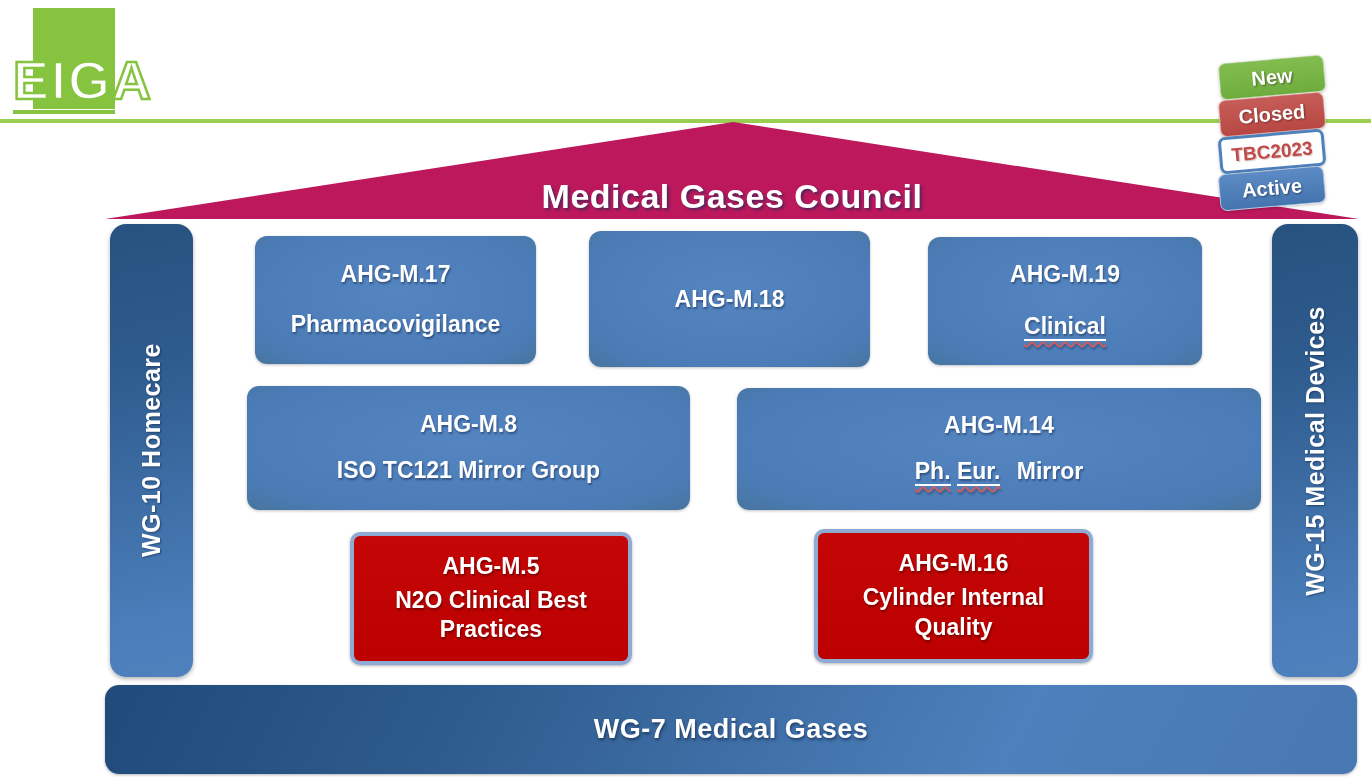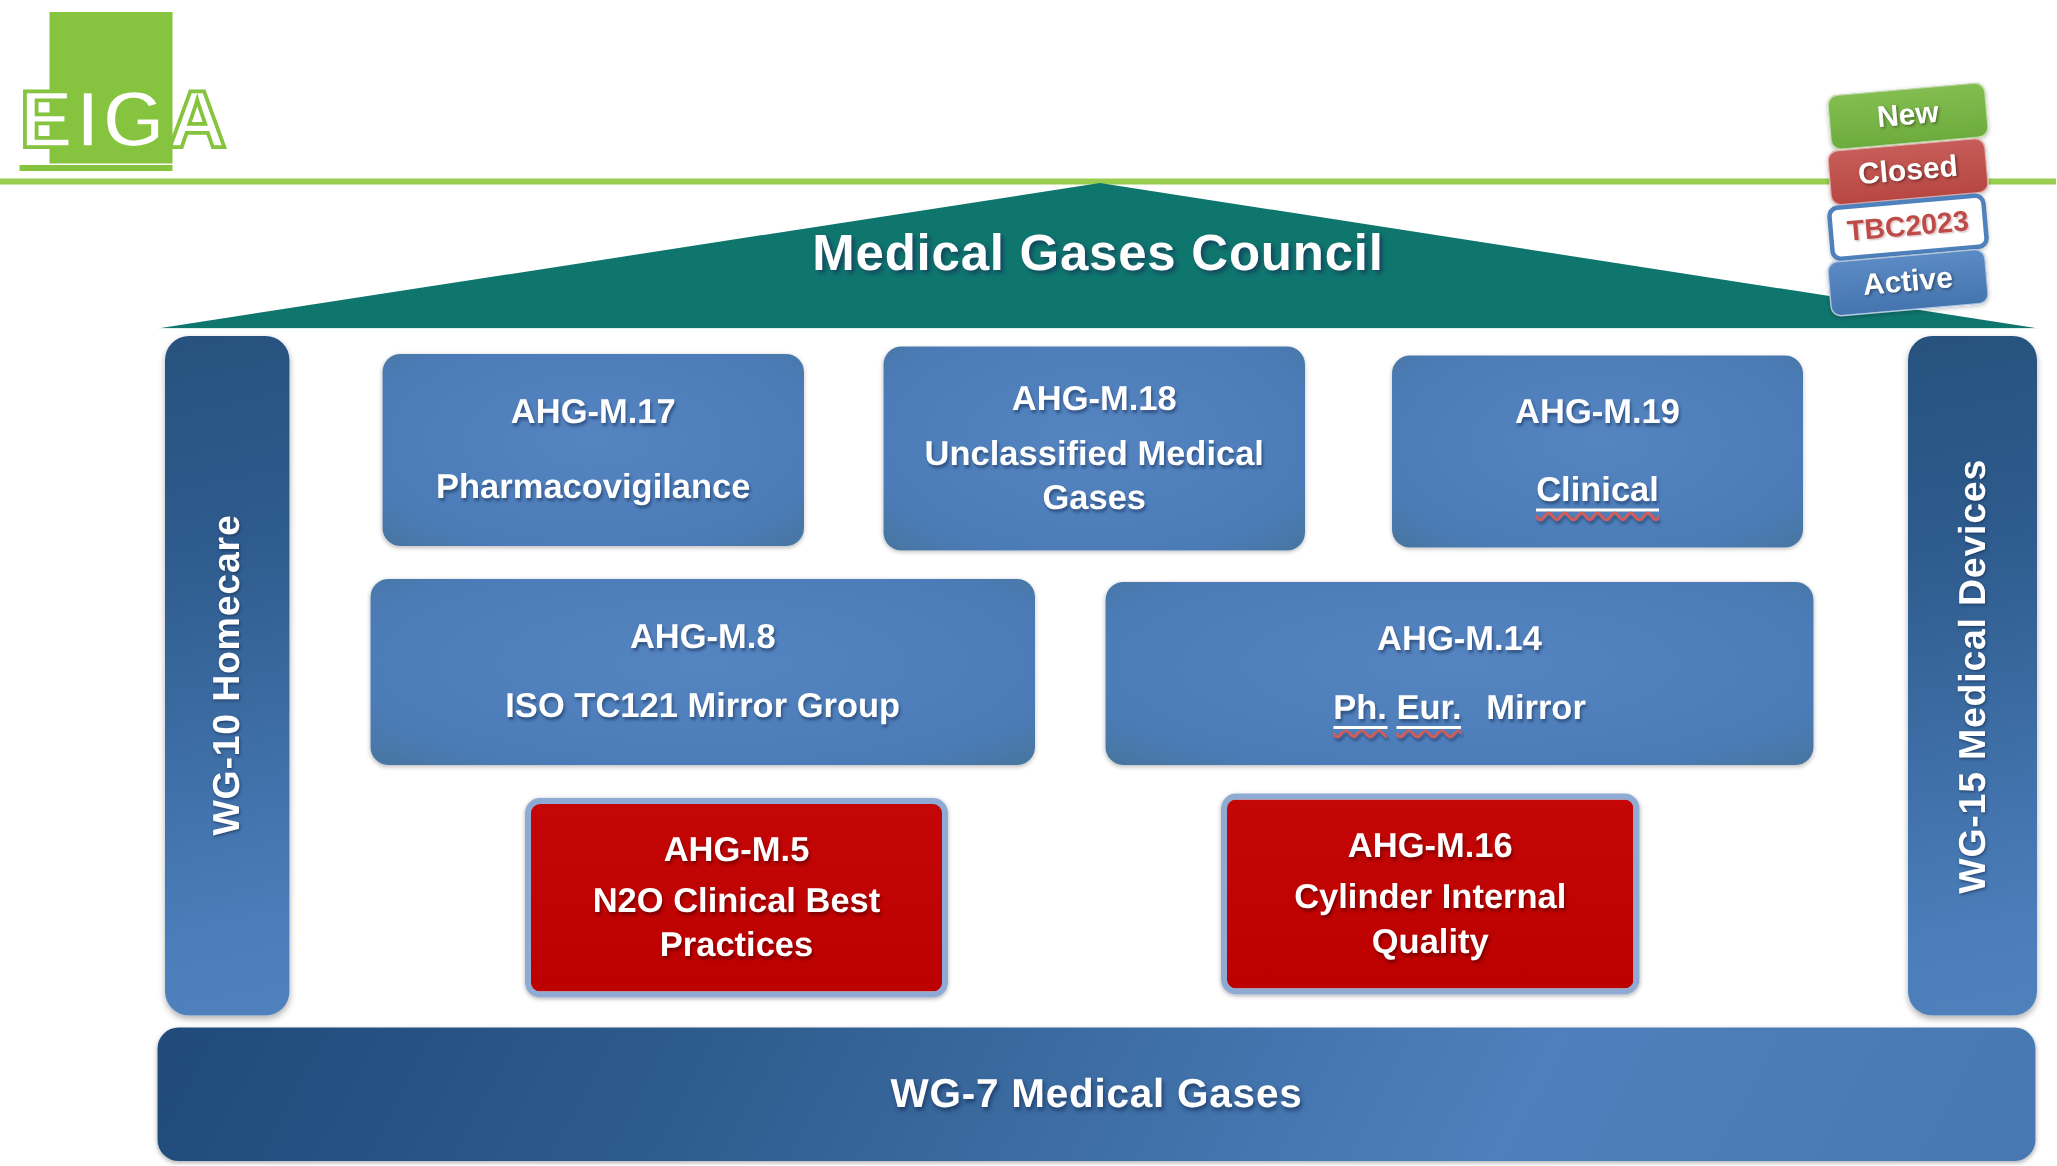--- a/index.html
+++ b/index.html
@@ -7,23 +7,23 @@
   .stage { position:relative; width:1371px; height:777px; background:#ffffff; overflow:hidden; }
 
   
   .logo-square { position:absolute; left:33px; top:8px; width:82px; height:101px; background:#86C440; }
   .logo-text { position:absolute; left:13px; top:53px; font-size:54px; font-weight:800; color:#ffffff;
                letter-spacing:2px; -webkit-text-stroke:2.5px #86C440; line-height:1; }
   .logo-underline { position:absolute; left:13px; top:110px; width:102px; height:4px; background:#86C440; }
   .green-rule { position:absolute; left:0; top:119px; width:1371px; height:4px; background:#99CE50; z-index:1; }
 
   
-  .roof { position:absolute; left:105px; top:122px; width:1254px; height:97px; background:#0f766e;
+  .roof { position:absolute; left:105px; top:122px; width:1254px; height:97px; background:#be185d;
           clip-path:polygon(0% 100%, 50.1% 0%, 100% 100%); z-index:2;
-          display:flex; align-items:center; justify-content:center; }
+          display:flex; align-items:flex-end; justify-content:center; }
   .roof-title { color:#fff; font-size:34px; font-weight:bold; letter-spacing:0.5px; padding-bottom:3px;
                 text-shadow:2px 2px 3px rgba(23,45,84,0.65); }
 
   
   .chip { position:absolute; left:1219px; width:106px; height:37px; border-radius:7px; z-index:5;
           transform:rotate(-5deg); display:flex; align-items:center; justify-content:center;
           font-size:20px; font-weight:bold; color:#fff; text-shadow:1px 1px 2px rgba(0,0,0,0.4);
           box-shadow:0 1px 3px rgba(0,0,0,0.25); }
   .chip-new    { top:59px;  background:linear-gradient(180deg,#83BD50 0%,#6EAC3E 100%); border:1px solid rgba(255,255,255,.55); }
   .chip-closed { top:96px;  background:linear-gradient(180deg,#C65D58 0%,#B84743 100%); border:1px solid rgba(255,255,255,.55); }
@@ -50,21 +50,21 @@
   .gbox-red  { background:linear-gradient(180deg,#C40606 0%,#BC0000 100%);
                border:4px solid #8FABD4; border-radius:10px; box-shadow:0 1px 3px rgba(0,0,0,.3); }
   .g-name  { font-size:23px; text-shadow:1px 2px 2px rgba(23,45,84,0.55); }
   .g-title { font-size:23px; line-height:1.28; text-shadow:1px 2px 2px rgba(23,45,84,0.55); }
   .gbox-red .g-name, .gbox-red .g-title { text-shadow:1px 2px 2px rgba(60,0,0,0.5); }
 
   .box-m17 { left:255px; top:236px; width:281px; height:128px; gap:22px; }
   .box-m18 { left:589px; top:231px; width:281px; height:136px; gap:9px; }
   .box-m19 { left:928px; top:237px; width:274px; height:128px; gap:24px;align-items:center; }
   .box-m8  { left:247px; top:386px; width:443px; height:124px; gap:18px; }
-  .box-m14 { left:737px; top:388px; width:472px; height:122px; gap:18px; }
+  .box-m14 { left:737px; top:388px; width:524px; height:122px; gap:18px; }
   .box-m5  { left:350px; top:532px; width:282px; height:133px; gap:6px; }
   .box-m16 { left:814px; top:529px; width:279px; height:134px; gap:6px; }
 
   .u-spell { border-bottom:2px solid #ffffff;
              text-decoration:underline wavy #D05C5C 2px; text-underline-offset:7px; }
   .sp-gap { margin-left:10px; }
 
   
   .wg7 { position:absolute; left:105px; top:685px; width:1252px; height:89px; border-radius:14px; z-index:3;
          background:linear-gradient(118deg,#1F4A7A 0%,#2E5B8D 28%,#4D80BC 72%,#4878B2 100%);
@@ -106,21 +106,20 @@
   <div class="vbar vbar-right">
     <div class="vbar-label">WG-15 Medical Devices</div>
   </div>
 
   <div class="gbox gbox-blue box-m17">
     <div class="g-name">AHG-M.17</div>
     <div class="g-title">Pharmacovigilance</div>
   </div>
   <div class="gbox gbox-blue box-m18">
     <div class="g-name">AHG-M.18</div>
-    <div class="g-title">Unclassified Medical Gases</div>
   </div>
   <div class="gbox gbox-blue box-m19">
     <div class="g-name">AHG-M.19</div>
     <div class="g-title"><span class="u-spell">Clinical</span></div>
   </div>
 
   <div class="gbox gbox-blue box-m8">
     <div class="g-name">AHG-M.8</div>
     <div class="g-title">ISO TC121 Mirror Group</div>
   </div>

